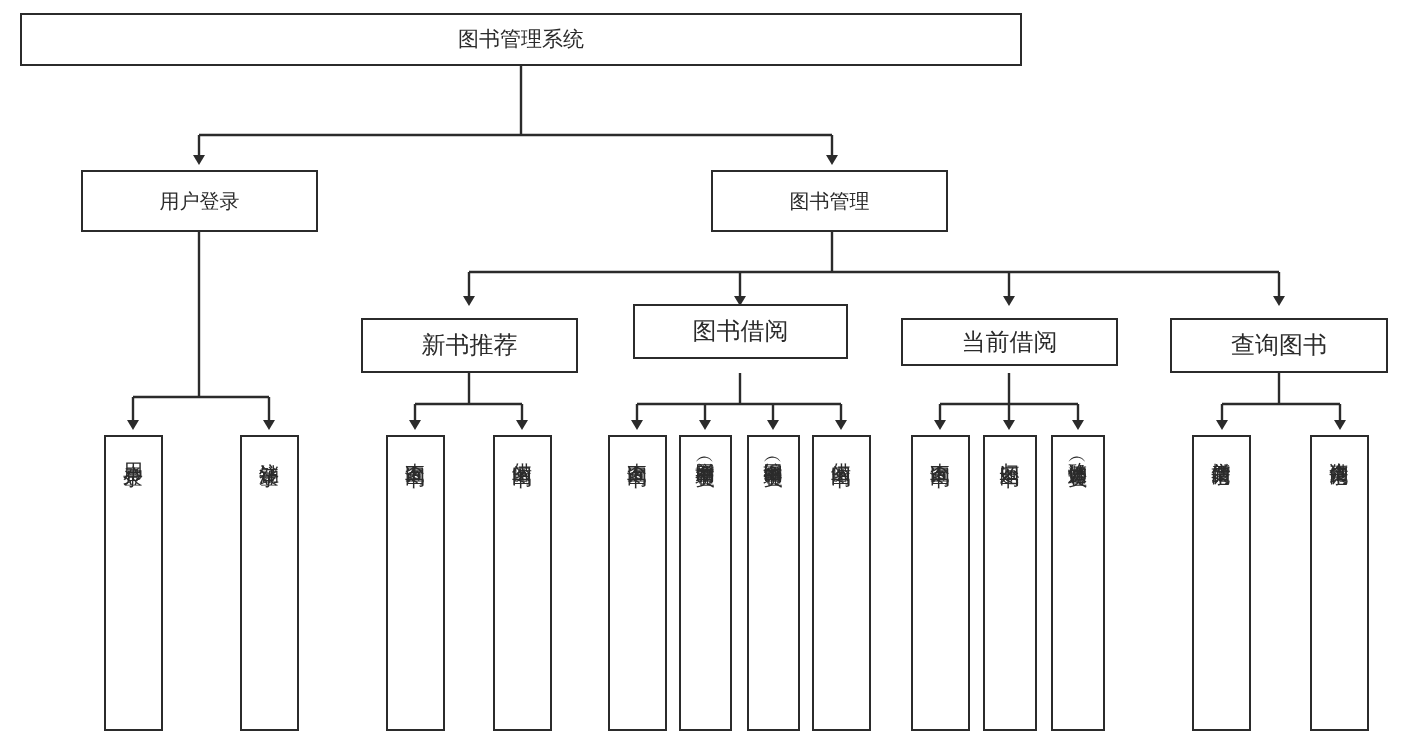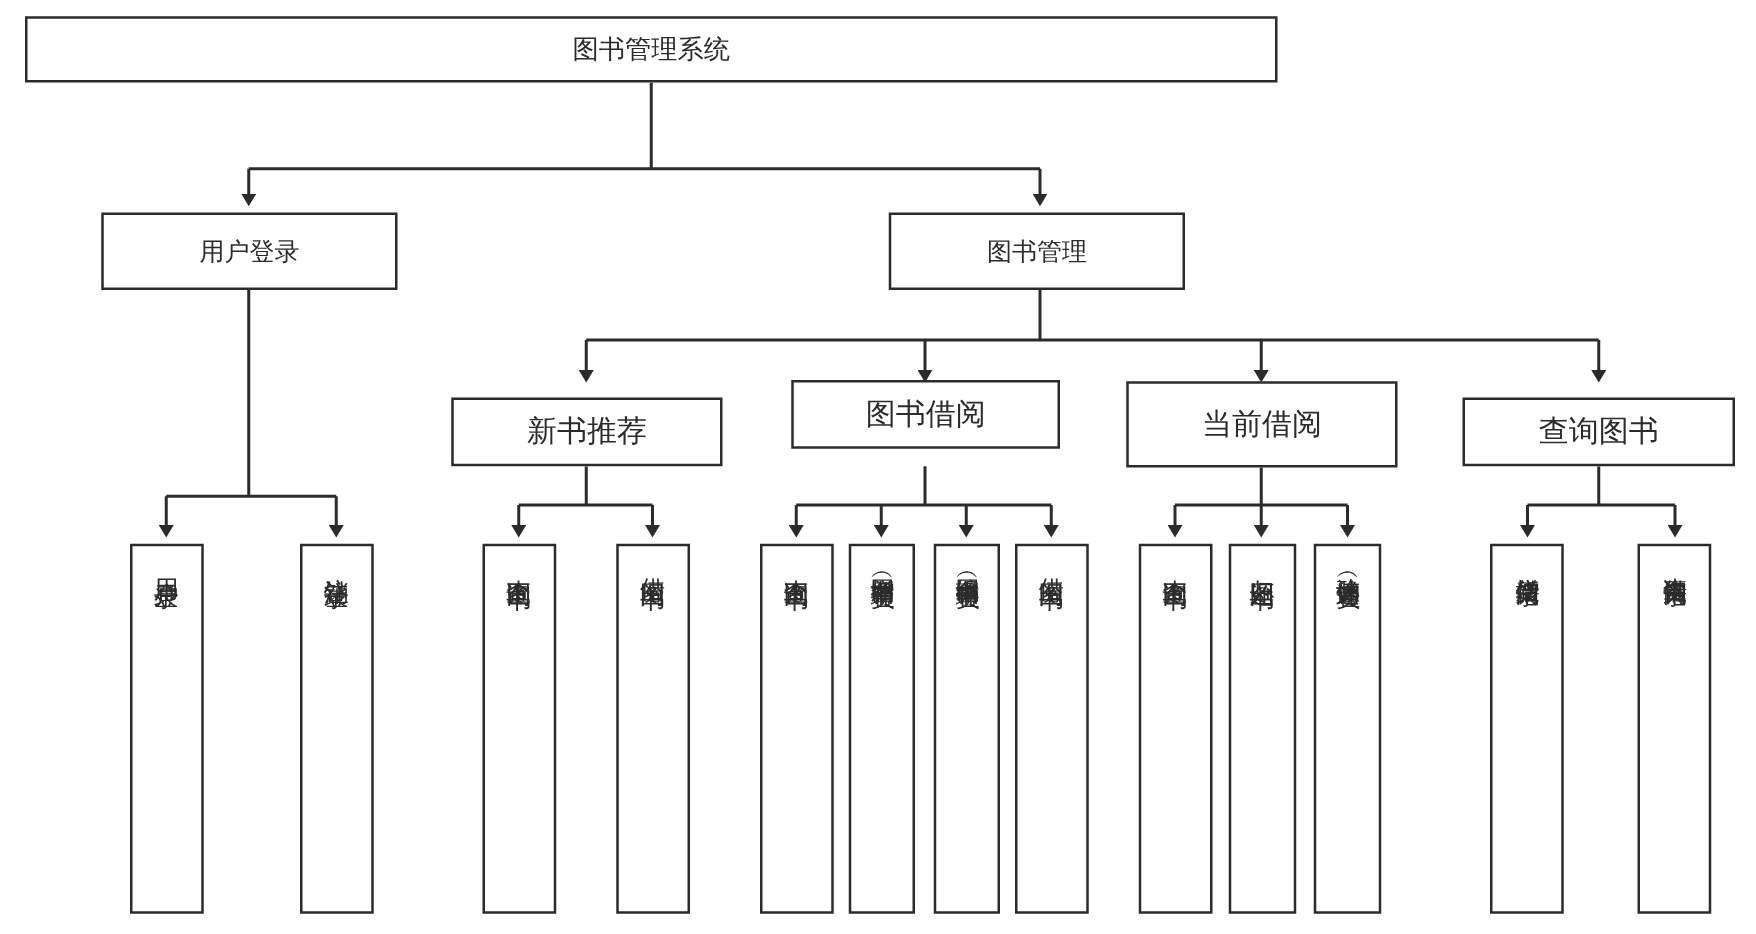--- a/index.html
+++ b/index.html
@@ -145,21 +145,21 @@
   <div class="node node-l2" style="left:711px; top:170px; width:237px; height:62px;">
     <span class="label">图书管理</span>
   </div>
 
   <div class="node node-l3" style="left:361px; top:318px; width:217px; height:55px;">
     <span class="label">新书推荐</span>
   </div>
   <div class="node node-l3" style="left:633px; top:304px; width:215px; height:55px;">
     <span class="label">图书借阅</span>
   </div>
-  <div class="node node-l3" style="left:901px; top:305px; width:217px; height:69px;">
+  <div class="node node-l3" style="left:901px; top:318px; width:217px; height:48px;">
     <span class="label">当前借阅</span>
   </div>
   <div class="node node-l3" style="left:1170px; top:318px; width:218px; height:55px;">
     <span class="label">查询图书</span>
   </div>
 
   <div class="node node-leaf" style="left:104px; top:435px; width:59px; height:296px;">
     <span class="label">用户登录</span>
   </div>
   <div class="node node-leaf" style="left:240px; top:435px; width:59px; height:296px;">

